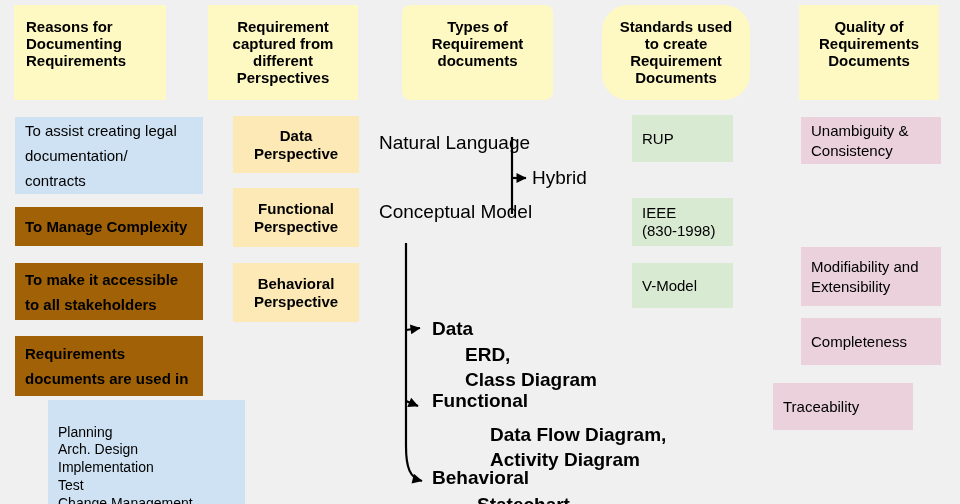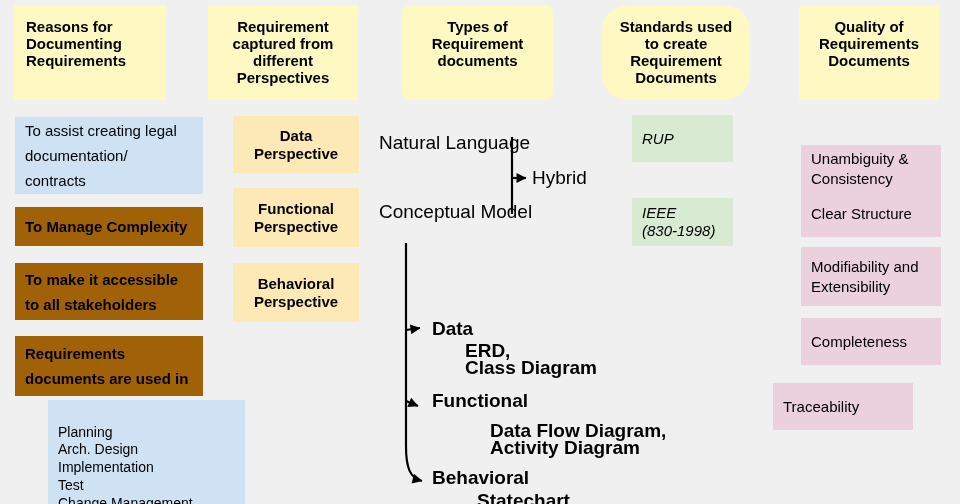--- a/index.html
+++ b/index.html
@@ -40,30 +40,30 @@
     line-height: 17.7px;
     padding: 6px 0 0 10px;
   }
   .persp {
     background: #fce9b6;
     font-weight: bold;
     line-height: 18px;
     justify-content: center;
     text-align: center;
   }
-  .standard { background: #d9ead3; line-height: 18px; padding-left: 10px; font-style: italic; }
+  .standard { background: #d9ead3; line-height: 18px; padding-left: 10px; }
   .quality { background: #ead1dc; line-height: 20px; padding-left: 10px; }
   .tlabel {
     position: absolute;
     font-size: 19px;
     line-height: 18px;
     white-space: pre-line;
   }
   .bold { font-weight: bold; }
-  .sub { line-height: 17px; }
+  .sub { line-height: 25px; }
   svg.overlay { position: absolute; left: 0; top: 0; pointer-events: none; }
 </style>
 </head>
 <body>
 
 <div class="canvas">
 
   <div class="box header header-left" style="left:14px; top:5px; width:152px; height:95px;">Reasons for
 Documenting
 Requirements</div>
@@ -135,27 +135,27 @@
   <div class="tlabel bold" style="left:432px; top:469px;">Behavioral</div>
   <div class="tlabel bold sub" style="left:477px; top:492px;">Statechart</div>
 
   <div class="box vc standard" style="left:632px; top:115px; width:101px; height:47px;">
     <span>RUP</span>
   </div>
   <div class="box vc standard" style="left:632px; top:198px; width:101px; height:48px;">
     <span>IEEE
 (830-1998)</span>
   </div>
+  <div class="box vc standard" style="left:632px; top:263px; width:101px; height:45px;">
+    <span>V-Model</span>
+  </div>
 
-  <div class="box vc quality" style="left:801px; top:117px; width:140px; height:47px;margin-top:28px;">
+  <div class="box vc quality" style="left:801px; top:117px; width:140px; height:47px;">
     <span>Unambiguity &amp;
 Consistency</span>
-  </div>
-  <div class="box vc quality" style="left:801px; top:190px; width:140px; height:47px;">
-    <span>Clear Structure</span>
   </div>
   <div class="box vc quality" style="left:801px; top:247px; width:140px; height:59px;">
     <span>Modifiability and
 Extensibility</span>
   </div>
   <div class="box vc quality" style="left:801px; top:318px; width:140px; height:47px;">
     <span>Completeness</span>
   </div>
   <div class="box vc quality" style="left:773px; top:383px; width:140px; height:47px;">
     <span>Traceability</span>

